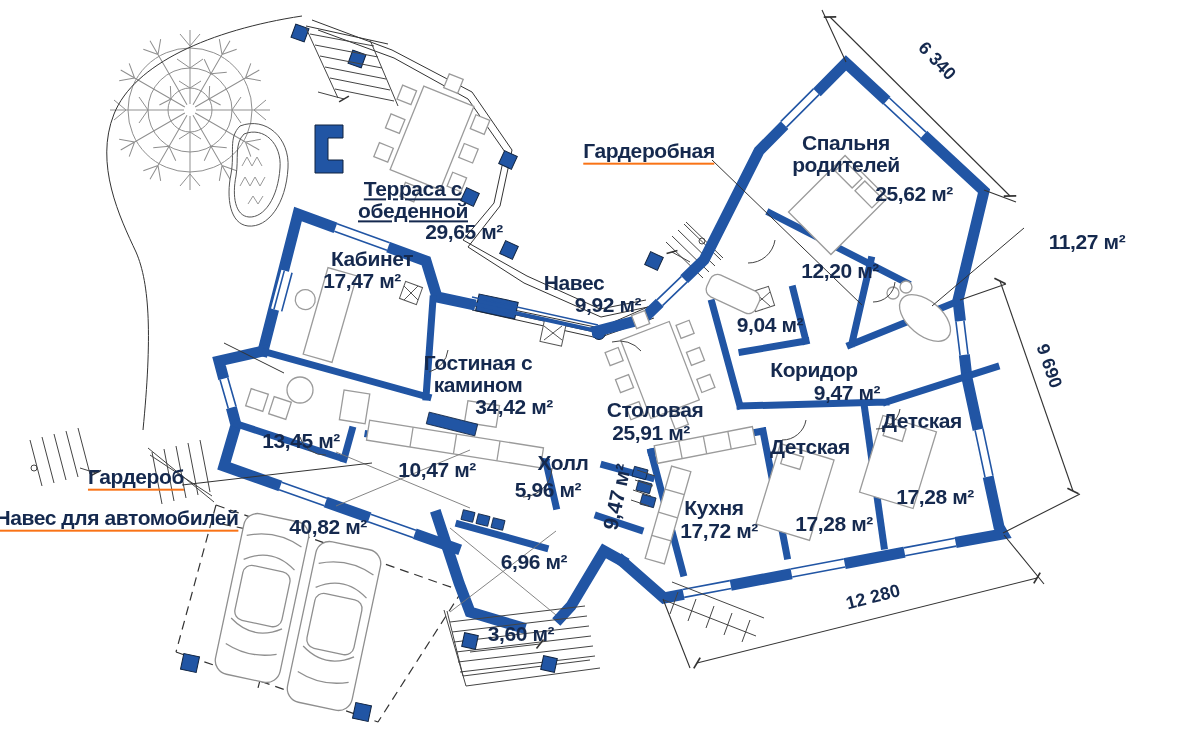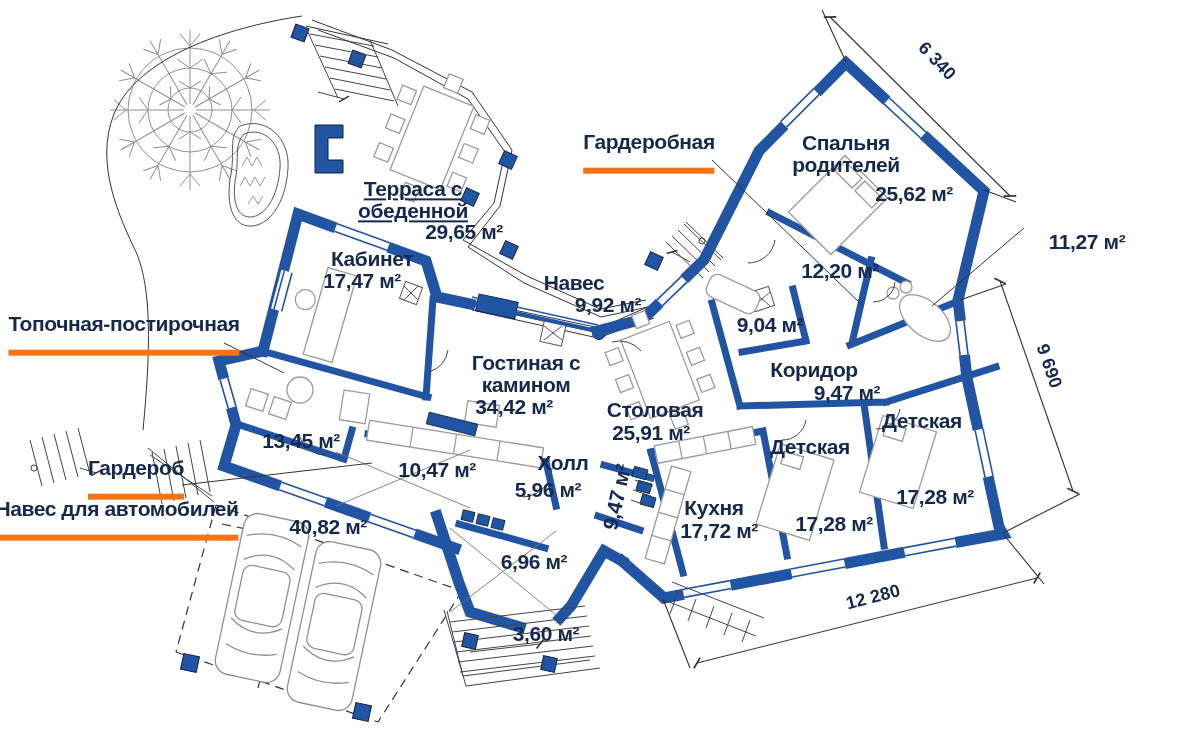--- a/index.html
+++ b/index.html
@@ -4,22 +4,22 @@
 <style>
   html,body{margin:0;padding:0;background:#fff;}
   .stage{position:relative;width:1197px;height:756px;background:#ffffff;overflow:hidden;
          font-family:"Liberation Sans",sans-serif;}
   .stage svg{position:absolute;left:0;top:0;}
   .lbl{position:absolute;font-weight:700;color:#15294e;font-size:21px;line-height:1.03;
        letter-spacing:-0.4px;white-space:nowrap;text-align:center;
        transform:translate(-50%,-50%);z-index:5;}
   .wrap126{white-space:normal;width:126px;text-decoration:underline;}
   .wrap112{white-space:normal;width:112px;}
-  .wrap110{white-space:normal;width:110px;margin-left:48px;}
-  .ext{border-bottom:6px solid #f97316;padding-bottom:15px;}
+  .wrap110{white-space:normal;width:110px;}
+  .ext{border-bottom:2px solid #f97316;padding-bottom:1px;}
   .dim{font-size:18px;letter-spacing:0;}
 </style>
 </head>
 <body>
 
 <div class="stage">
 <svg width="1197" height="756" viewBox="0 0 1197 756">
   <defs>
     <marker id="tk" markerWidth="14" markerHeight="14" refX="7" refY="7" orient="auto">
       <path d="M3,11 L11,3" stroke="#333" stroke-width="1.6" fill="none"></path>
@@ -372,27 +372,26 @@
   <div class="lbl" style="left:922px;top:421px">Детская</div>
   <div class="lbl" style="left:935px;top:497px">17,28 м²</div>
 
   <div class="lbl" style="left:563px;top:463px">Холл</div>
   <div class="lbl" style="left:548px;top:490px">5,96 м²</div>
 
   <div class="lbl" style="left:617px;top:497px;transform:translate(-50%,-50%) rotate(-78deg)">9,47 м²</div>
 
   <div class="lbl" style="left:437px;top:470px">10,47 м²</div>
 
-  <div class="lbl ext" style="left:124px;top:334px">Топочная-постирочная</div>
   <div class="lbl" style="left:301px;top:441px">13,45 м²</div>
 
   <div class="lbl ext" style="left:136px;top:478px">Гардероб</div>
 
   <div class="lbl ext" style="left:117px;top:519px">Навес для автомобилей</div>
   <div class="lbl" style="left:328px;top:527px">40,82 м²</div>
 
   <div class="lbl" style="left:534px;top:562px">6,96 м²</div>
-  <div class="lbl" style="left:546px;top:634px">3,60 м²</div>
+  <div class="lbl" style="left:521px;top:634px">3,60 м²</div>
 
   <div class="lbl dim" style="left:937px;top:61px;transform:translate(-50%,-50%) rotate(46deg)">6 340</div>
   <div class="lbl dim" style="left:1049px;top:366px;transform:translate(-50%,-50%) rotate(71deg)">9 690</div>
   <div class="lbl dim" style="left:873px;top:597px;transform:translate(-50%,-50%) rotate(-14.5deg)">12 280</div>
 </div>
 
 </body></html>

